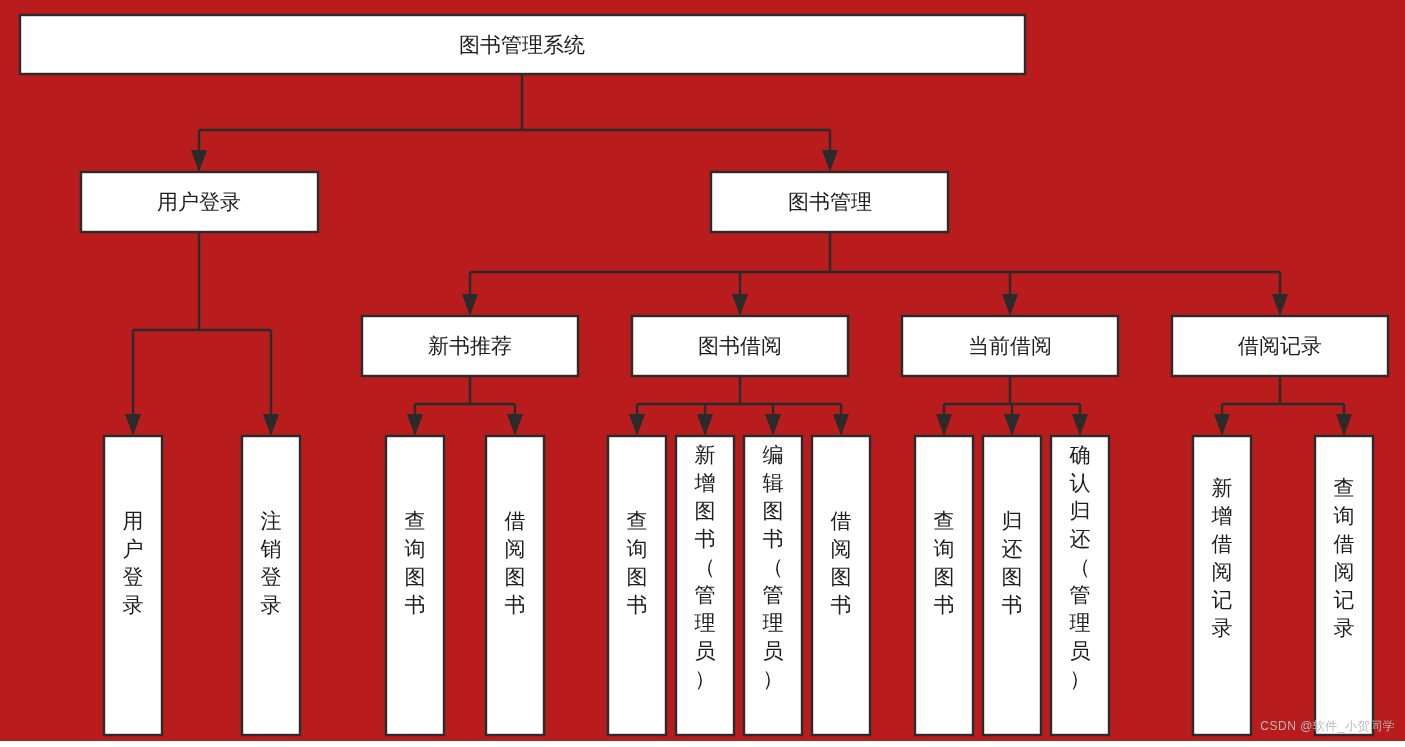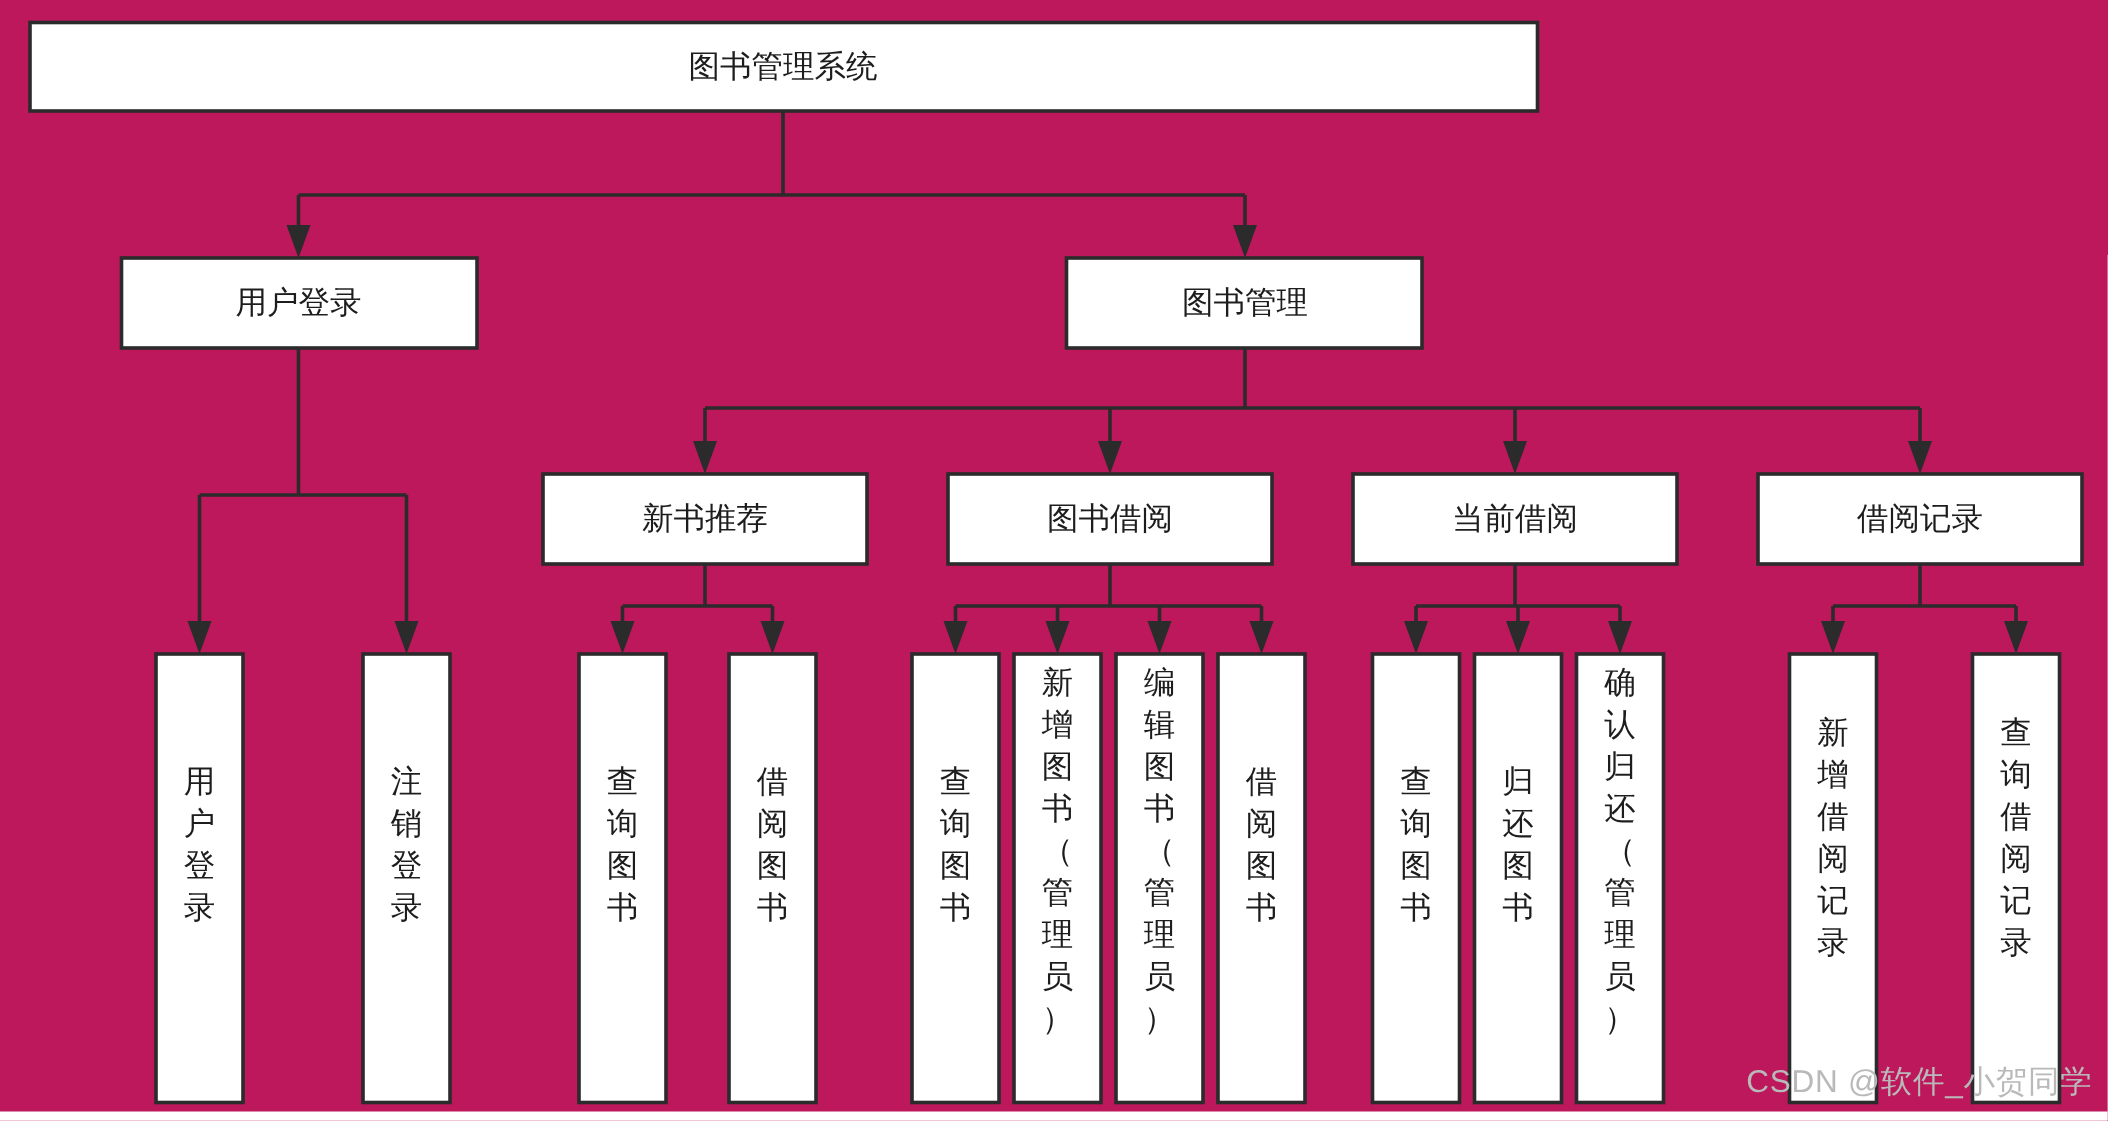--- a/index.html
+++ b/index.html
@@ -10,21 +10,21 @@
   body {
     width: 1405px;
     height: 747px;
     font-family: "Liberation Sans", "DejaVu Sans", sans-serif;
     overflow: hidden;
   }
   #diagram-root {
     position: relative;
     width: 1405px;
     height: 741px;
-    background: #be185d;
+    background: #b91c1c;
   }
   svg.diagram-canvas {
     position: absolute;
     left: 0;
     top: 0;
     width: 1405px;
     height: 747px;
   }
   .node-box {
     fill: #ffffff;
@@ -52,21 +52,21 @@
     font-family: "Liberation Sans", "DejaVu Sans", sans-serif;
     font-size: 21px;
     fill: #1d1d1d;
     text-anchor: middle;
   }
   .watermark {
     position: absolute;
     right: 10px;
     bottom: 6px;
     font-family: "Liberation Sans", "DejaVu Sans", sans-serif;
-    font-size: 21px;
+    font-size: 12px;
     color: #b9b9b9;
     white-space: nowrap;
     letter-spacing: 0.5px;
   }
 </style>
 </head>
 <body>
 
 <div id="diagram-root">
 

